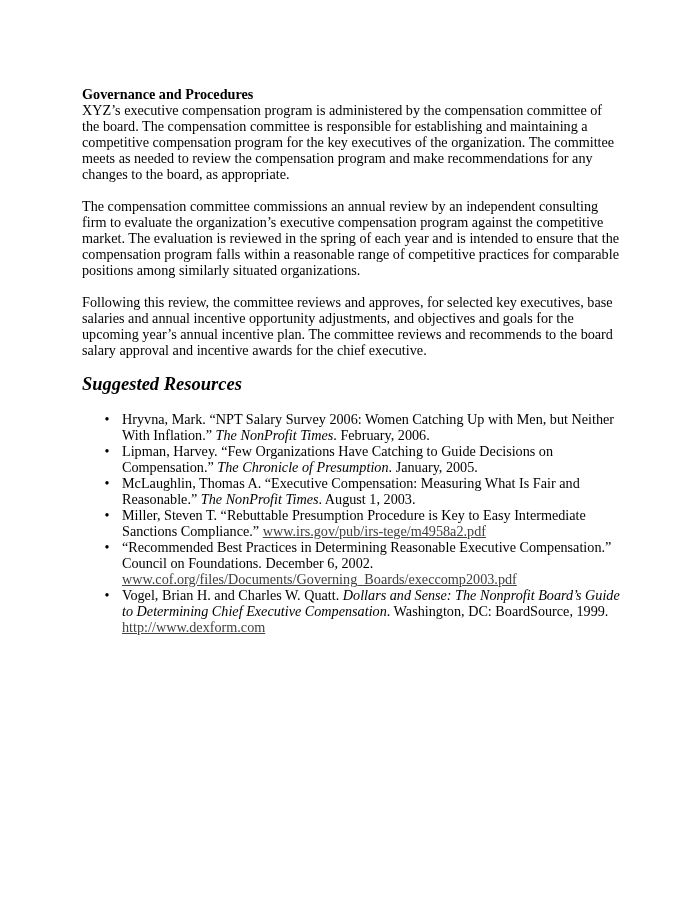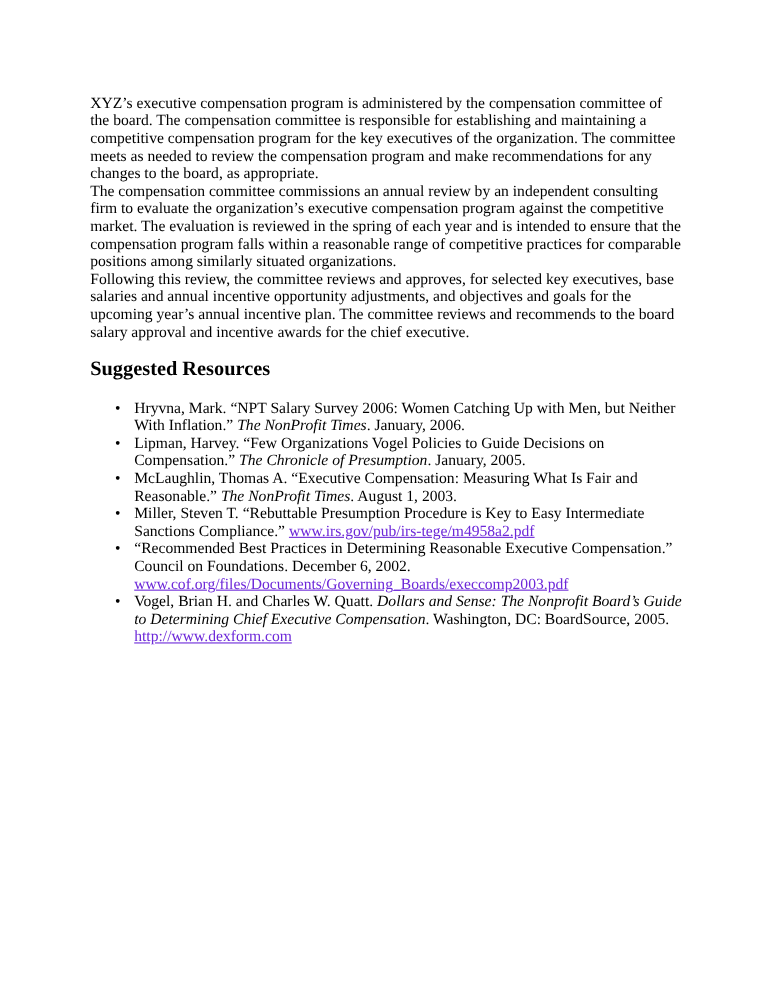--- a/index.html
+++ b/index.html
@@ -4,66 +4,68 @@
   <style>
     html, body { margin: 0; padding: 0; background: #ffffff; }
     body { width: 695px; height: 900px; position: relative; overflow: hidden; }
     .page {
       position: absolute; left: 82px; top: 86px; width: 540px;
       font-family: "Liberation Serif", "DejaVu Serif", serif;
       font-size: 14.2px; line-height: 16px; color: #000;
     }
     .h-bold { font-weight: bold; margin: 0; font-size: 14.2px; line-height: 16px; }
     p { margin: 0; }
-    p + p { margin-top: 0; }
+    p + p { margin-top: 16px; }
     .section-title {
       font-weight: bold; font-size: 18.5px; line-height: 20px;
       margin: 16px 0 0 0;
+      font-style: italic;
     }
     ul.resources {
       list-style: none; margin: 17px 0 0 0; padding: 0;
     }
     ul.resources li {
       position: relative; padding-left: 40px;
     }
     ul.resources li .bullet {
       position: absolute; left: 20px; top: 0; width: 10px; text-align: center;
     }
     i { font-style: italic; margin-top: 48px; }
-    a.link { color: #6d28d9; text-decoration: underline; }
+    a.link { color: #404040; text-decoration: underline; }
   </style>
 </head>
 <body>
 
 <div class="page">
+  <h3 class="h-bold">Governance and Procedures</h3>
   <p>XYZ’s executive compensation program is administered by the compensation committee of the board. The compensation committee is responsible for establishing and maintaining a competitive compensation program for the key executives of the organization. The committee meets as needed to review the compensation program and make recommendations for any changes to the board, as appropriate.</p>
   <p>The compensation committee commissions an annual review by an independent consulting firm to evaluate the organization’s executive compensation program against the competitive market. The evaluation is reviewed in the spring of each year and is intended to ensure that the compensation program falls within a reasonable range of competitive practices for comparable positions among similarly situated organizations.</p>
   <p>Following this review, the committee reviews and approves, for selected key executives, base salaries and annual incentive opportunity adjustments, and objectives and goals for the upcoming year’s annual incentive plan. The committee reviews and recommends to the board salary approval and incentive awards for the chief executive.</p>
 
   <h2 class="section-title">Suggested Resources</h2>
 
   <ul class="resources">
     <li>
       <span class="bullet">•</span>
-      <span>Hryvna, Mark. “NPT Salary Survey 2006: Women Catching Up with Men, but Neither With Inflation.” </span><i>The NonProfit Times</i><span>. January, 2006.</span>
+      <span>Hryvna, Mark. “NPT Salary Survey 2006: Women Catching Up with Men, but Neither With Inflation.” </span><i>The NonProfit Times</i><span>. February, 2006.</span>
     </li>
     <li>
       <span class="bullet">•</span>
-      <span>Lipman, Harvey. “Few Organizations Vogel Policies to Guide Decisions on Compensation.” </span><i>The Chronicle of Presumption</i><span>. January, 2005.</span>
+      <span>Lipman, Harvey. “Few Organizations Have Catching to Guide Decisions on Compensation.” </span><i>The Chronicle of Presumption</i><span>. January, 2005.</span>
     </li>
     <li>
       <span class="bullet">•</span>
       <span>McLaughlin, Thomas A. “Executive Compensation: Measuring What Is Fair and Reasonable.” </span><i>The NonProfit Times</i><span>. August 1, 2003.</span>
     </li>
     <li>
       <span class="bullet">•</span>
       <span>Miller, Steven T. “Rebuttable Presumption Procedure is Key to Easy Intermediate Sanctions Compliance.” </span><a class="link">www.irs.gov/pub/irs-tege/m4958a2.pdf</a>
     </li>
     <li>
       <span class="bullet">•</span>
       <span>“Recommended Best Practices in Determining Reasonable Executive Compensation.” Council on Foundations. December 6, 2002. </span><a class="link">www.cof.org/files/Documents/Governing_Boards/execcomp2003.pdf</a>
     </li>
     <li>
       <span class="bullet">•</span>
-      <span>Vogel, Brian H. and Charles W. Quatt. </span><i>Dollars and Sense: The Nonprofit Board’s Guide to Determining Chief Executive Compensation</i><span>. Washington, DC: BoardSource, 2005. </span><a class="link">http://www.dexform.com</a>
+      <span>Vogel, Brian H. and Charles W. Quatt. </span><i>Dollars and Sense: The Nonprofit Board’s Guide to Determining Chief Executive Compensation</i><span>. Washington, DC: BoardSource, 1999. </span><a class="link">http://www.dexform.com</a>
     </li>
   </ul>
 </div>
 
 </body></html>

